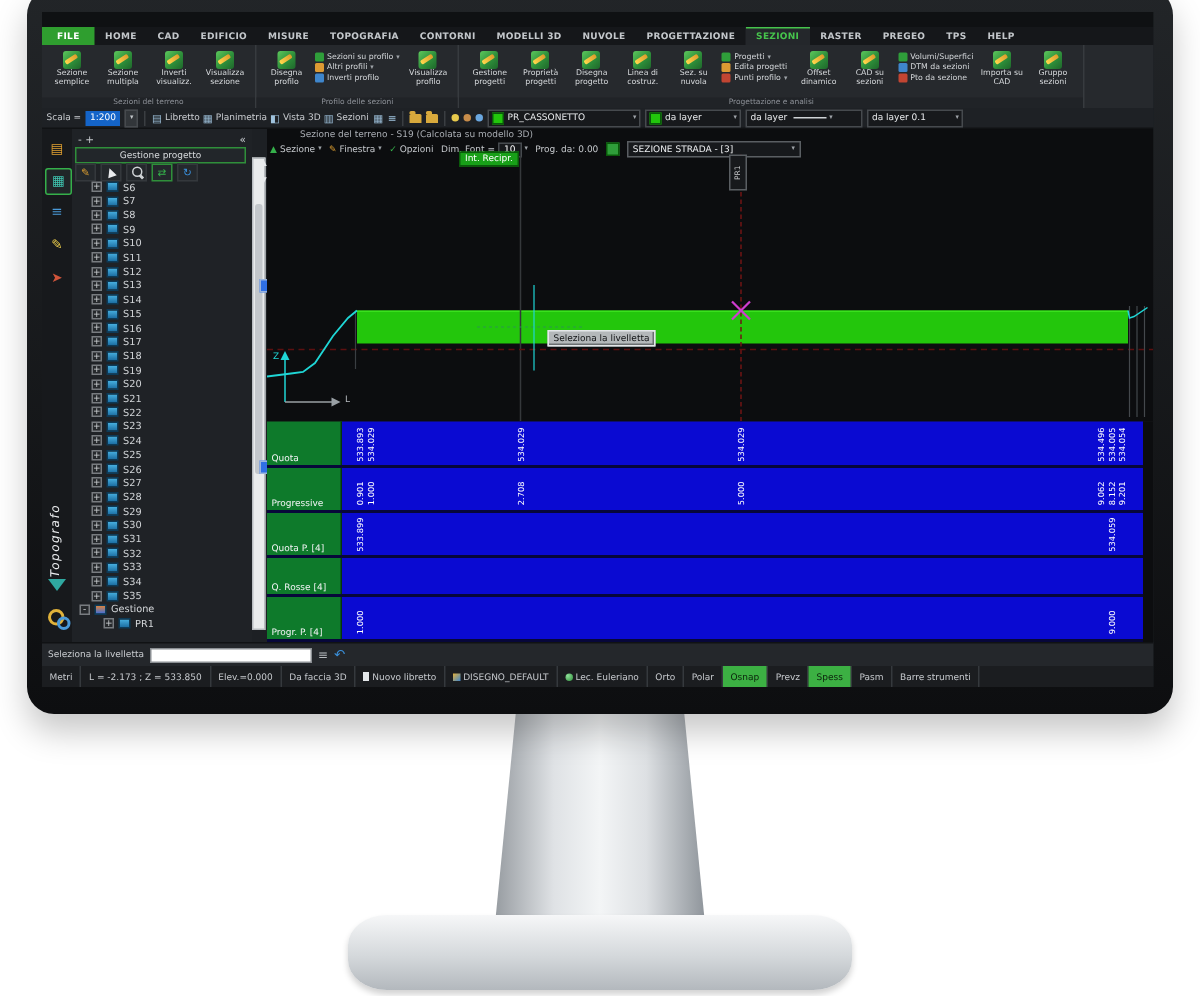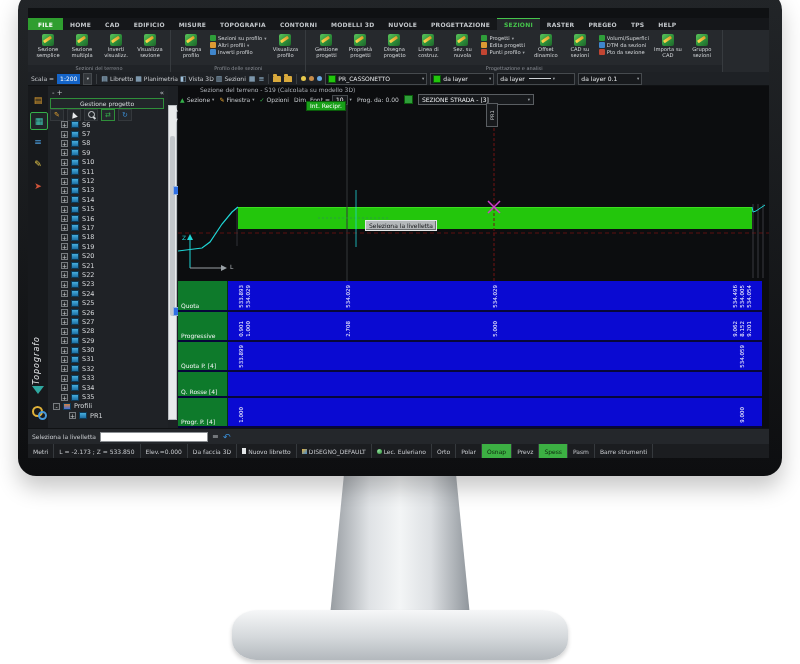--- a/index.html
+++ b/index.html
@@ -508,21 +508,21 @@
             <span>S34</span>
           </div>
             <div class="trow child">
             <span class="tbox">+</span>
             <span class="tico"></span>
             <span>S35</span>
           </div>
             <div class="trow parent">
             <span class="tbox">-</span>
             <span class="tico"></span>
-            <span>Profili</span>
+            <span>Gestione</span>
           </div>
             <div class="trow child2">
             <span class="tbox">+</span>
             <span class="tico"></span>
             <span>PR1</span>
           </div>
           </div>
       </div>
 
       <div class="vscroll">

